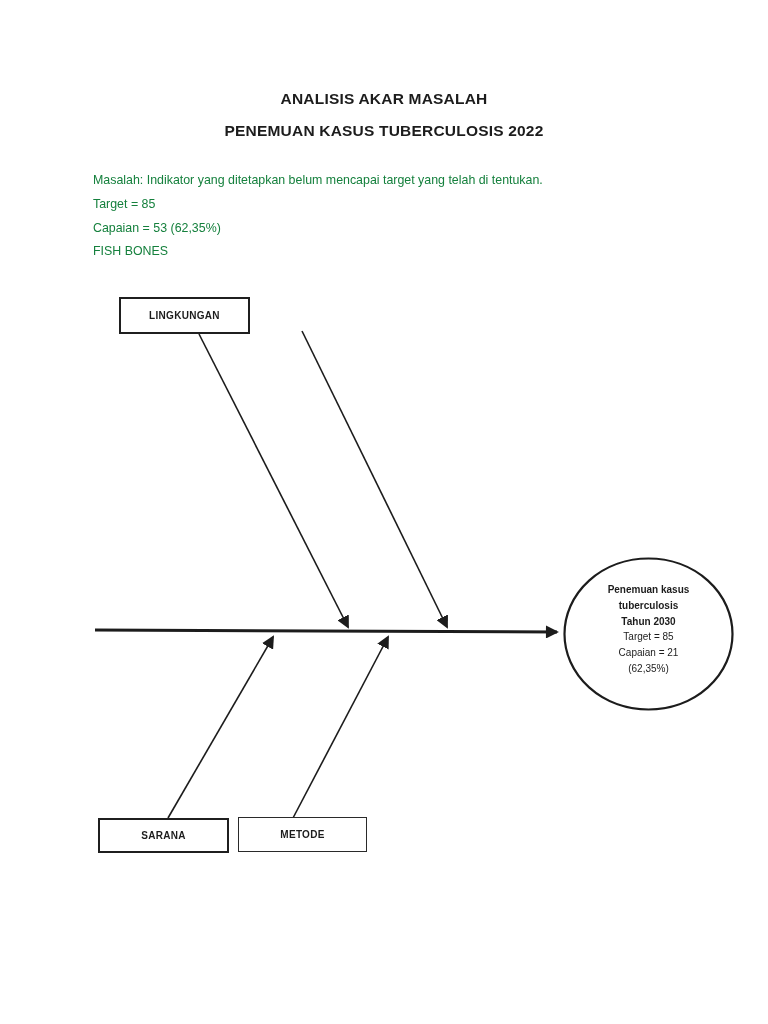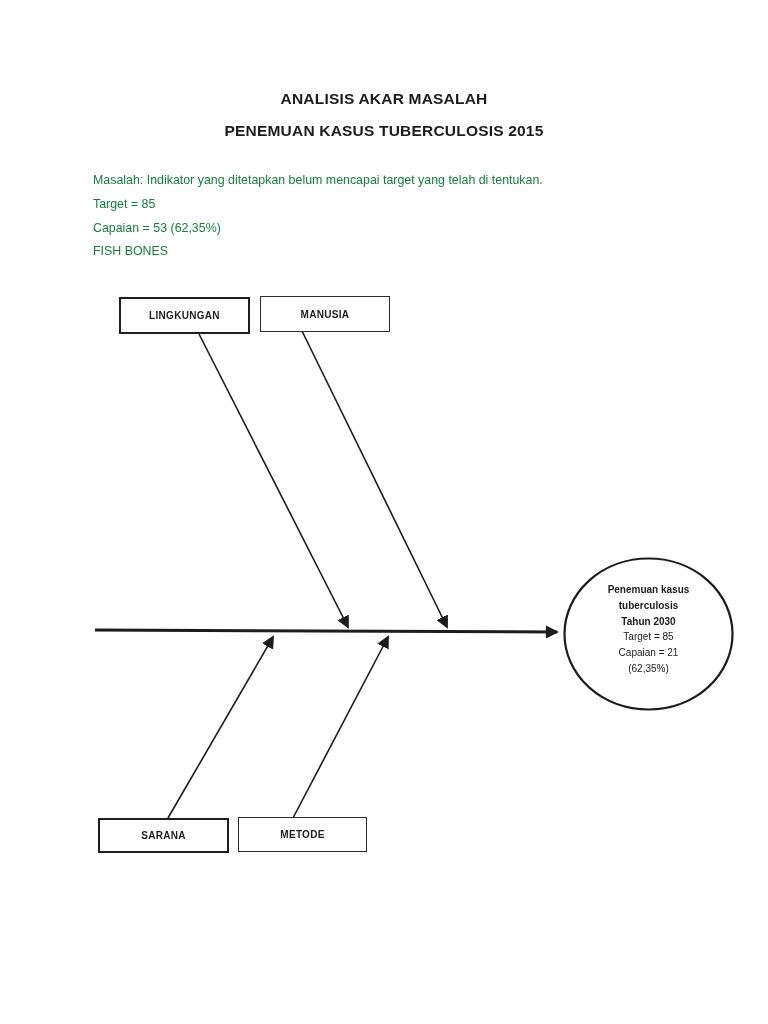--- a/index.html
+++ b/index.html
@@ -77,21 +77,21 @@
     color: #1c1c1c;
   }
   .effect-text .bold { font-weight: bold; }
 </style>
 </head>
 <body>
 
 <div class="page">
 
   <div class="title title-1">ANALISIS AKAR MASALAH</div>
-  <div class="title title-2">PENEMUAN KASUS TUBERCULOSIS 2015</div>
+  <div class="title title-2">PENEMUAN KASUS TUBERCULOSIS 2022</div>
 
   <div class="body-line line-masalah">Masalah: Indikator yang ditetapkan belum mencapai target yang telah di tentukan.</div>
   <div class="body-line line-target">Target = 85</div>
   <div class="body-line line-capaian">Capaian = 53 (62,35%)</div>
   <div class="body-line line-fishbones">FISH BONES</div>
 
   <svg class="diagram-svg" viewBox="0 0 768 1024" xmlns="http://www.w3.org/2000/svg">
     <defs>
       <marker id="arrowThin" viewBox="0 0 10 10" refX="8.5" refY="5" markerWidth="8" markerHeight="8" orient="auto" markerUnits="strokeWidth">
         <path d="M0,0 L10,5 L0,10 z" fill="#1c1c1c"></path>
@@ -107,23 +107,20 @@
     <line x1="302" y1="331" x2="447" y2="627" stroke="#1c1c1c" stroke-width="1.6" marker-end="url(#arrowThin)"></line>
     <line x1="168" y1="818" x2="273" y2="637" stroke="#1c1c1c" stroke-width="1.6" marker-end="url(#arrowThin)"></line>
     <line x1="293" y1="818" x2="388" y2="637" stroke="#1c1c1c" stroke-width="1.6" marker-end="url(#arrowThin)"></line>
 
     <ellipse cx="648.5" cy="634" rx="84" ry="75.5" fill="#ffffff" stroke="#1c1c1c" stroke-width="2.2"></ellipse>
   </svg>
 
   <div class="cause-box box-lingkungan">
     <span>LINGKUNGAN</span>
   </div>
-  <div class="cause-box box-manusia">
-    <span>MANUSIA</span>
-  </div>
   <div class="cause-box box-metode">
     <span>METODE</span>
   </div>
   <div class="cause-box box-sarana">
     <span>SARANA</span>
   </div>
 
   <div class="effect-text">
     <div class="bold">Penemuan kasus</div>
     <div class="bold">tuberculosis</div>

